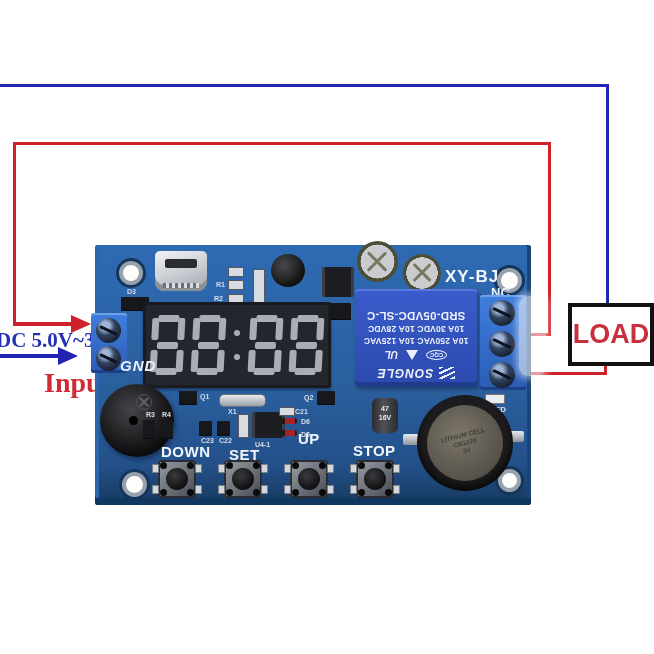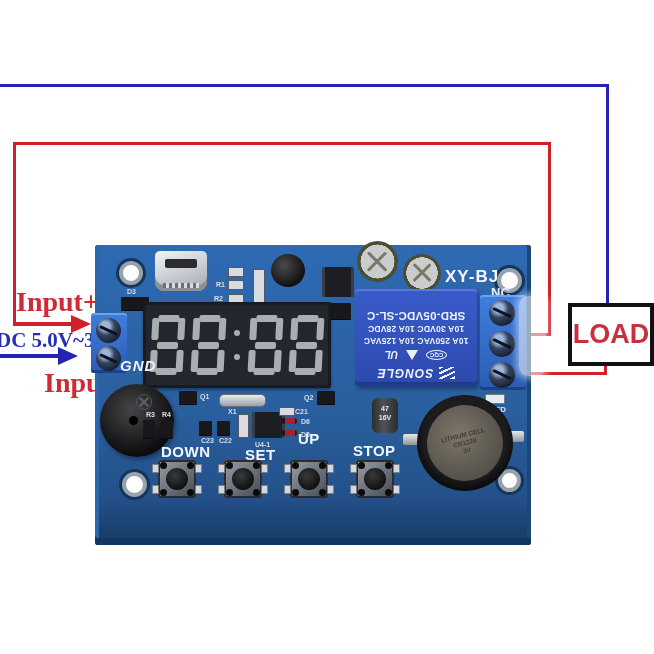--- a/index.html
+++ b/index.html
@@ -16,21 +16,21 @@
 
   
   .ann{position:absolute;font-family:"Liberation Serif",serif;font-weight:bold;white-space:nowrap;}
   .ann.red{color:#d02b34;font-size:28px;}
   .ann.blue{color:#2431b5;font-size:21px;}
   #load-box{position:absolute;left:568px;top:303px;width:78px;height:55px;border:4px solid #111;
             background:#fff;display:flex;align-items:center;justify-content:center;}
   #load-box span{color:#c9303e;font-size:27px;font-weight:bold;letter-spacing:0px;font-family:"Liberation Sans",sans-serif;}
 
   
-  #board{position:absolute;left:95px;top:245px;width:436px;height:300px;border-radius:3px;
+  #board{position:absolute;left:95px;top:245px;width:436px;height:260px;border-radius:3px;
          background:linear-gradient(180deg,#2e6ab3 0%,#2a5f9e 55%,#235089 85%,#16395f 100%);
          box-shadow:inset 0 -7px 0 #10375f, inset -4px 0 0 #1b4677, inset 4px 0 0 #2c67ad;}
   .hole{position:absolute;border-radius:50%;background:#fdfdfd;border:4px solid #97a2ac;box-shadow:0 0 0 3px #14365c;}
   .silk{position:absolute;color:#d5dee9;font-size:7px;font-weight:bold;line-height:7px;white-space:nowrap;}
 
   
   #usb{position:absolute;left:60px;top:6px;width:52px;height:40px;border-radius:5px 5px 9px 9px;
        background:linear-gradient(160deg,#f2f3f5,#c3c7cd 60%,#9ea3ab);box-shadow:inset 0 -6px 0 #8b9097;}
   #usb .slot{position:absolute;left:10px;top:8px;width:32px;height:9px;background:#2a2c30;border-radius:2px;}
   #usb .pins{position:absolute;left:8px;bottom:3px;width:36px;height:5px;
@@ -141,21 +141,20 @@
   <div class="wire red" style="left:523px;top:333px;width:28px;height:3px;"></div>
   <div class="wire blue" style="left:0;top:354px;width:60px;height:4px;"></div>
   <div class="arrow-right blue" style="left:58px;top:347px;"></div>
   <div class="wire red" style="left:523px;top:372px;width:84px;height:3px;"></div>
   <div class="wire red" style="left:604px;top:357px;width:3px;height:18px;"></div>
 
   <div id="load-box">
     <span>LOAD</span>
   </div>
 
-  <div class="ann red" style="left:16px;top:286px;">Input+</div>
   <div class="ann blue" style="left:-4px;top:328px;">DC 5.0V~30V</div>
   <div class="ann red" style="left:44px;top:367px;">Input−</div>
 
   <div id="board">
 
     <div class="hole" style="left:24px;top:16px;width:16px;height:16px;"></div>
     <div class="hole" style="left:402px;top:23px;width:17px;height:17px;"></div>
     <div class="hole" style="left:27px;top:227px;width:17px;height:17px;"></div>
     <div class="hole" style="left:403px;top:224px;width:15px;height:15px;"></div>
 
@@ -298,21 +297,21 @@
     <div class="clip" style="left:413px;top:186px;"></div>
     <div id="batholder">
       <div id="batcell">
         <div>LITHIUM CELL</div>
         <div>CR1220</div>
         <div>3V</div>
       </div>
     </div>
 
     <div class="btnlabel" style="left:66px;top:198px;">DOWN</div>
-    <div class="btnlabel" style="left:134px;top:201px;margin-left:16px;">SET</div>
+    <div class="btnlabel" style="left:134px;top:201px;">SET</div>
     <div class="btnlabel" style="left:203px;top:185px;">UP</div>
     <div class="btnlabel" style="left:258px;top:197px;">STOP</div>
 
     <div class="btn" style="left:63px;top:215px;">
       <div class="dot tl"></div>
         <div class="dot tr"></div>
         <div class="dot bl"></div>
         <div class="dot br"></div>
       <div class="plunger"></div>
       <div class="lead l1"></div>

